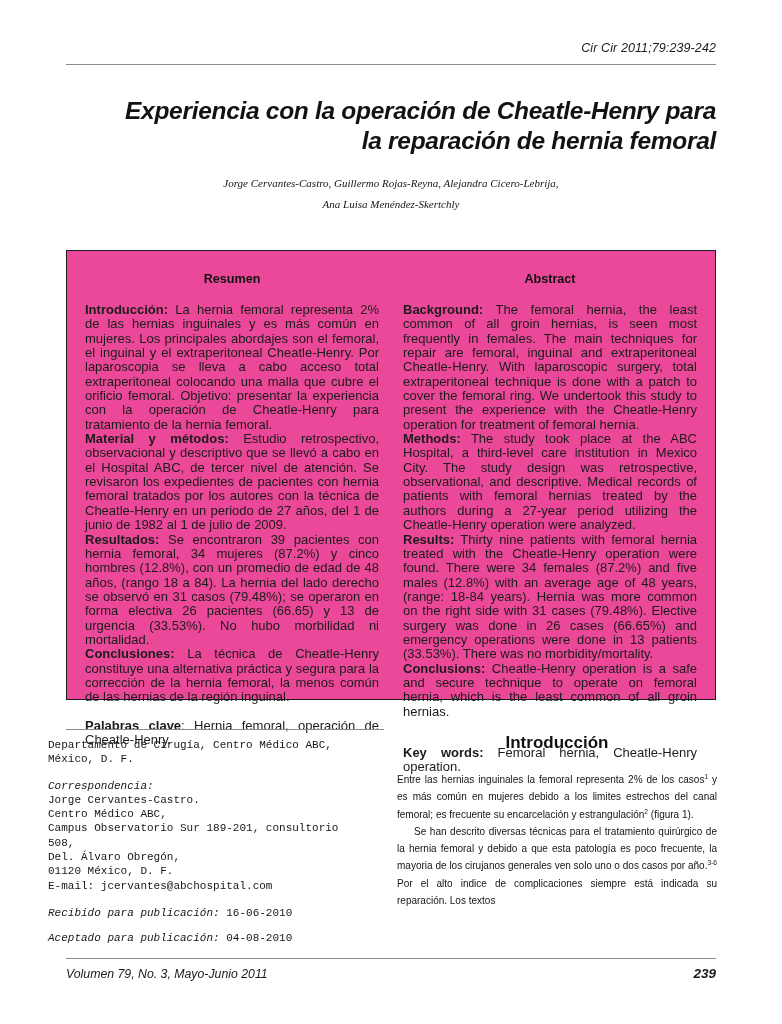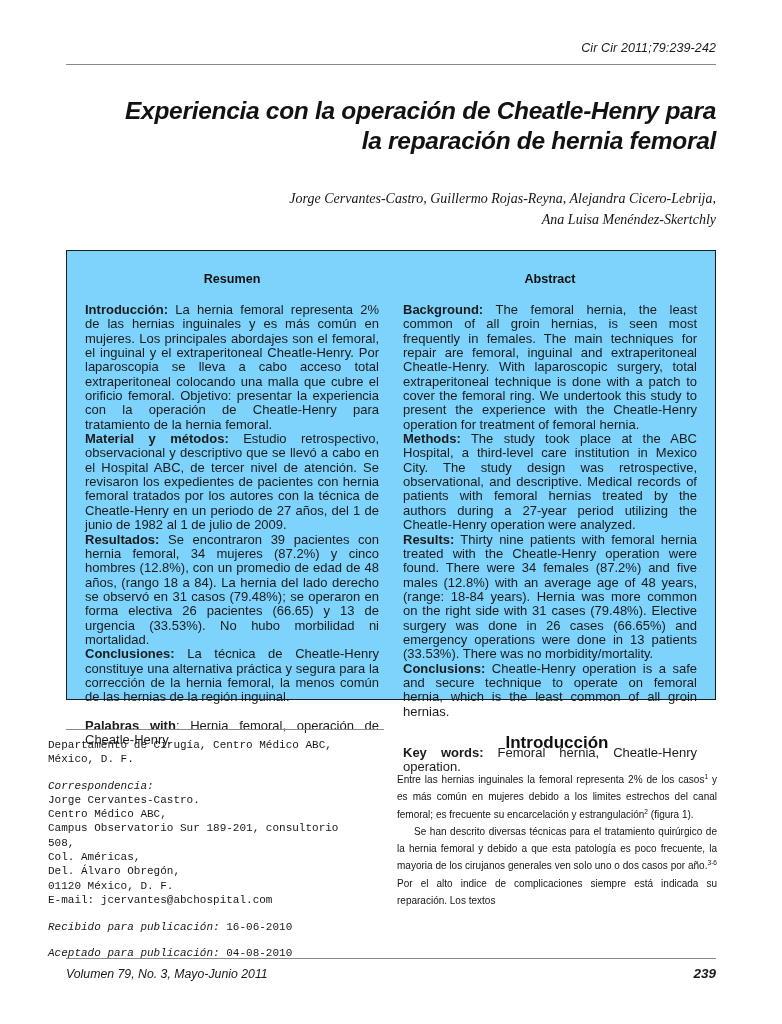--- a/index.html
+++ b/index.html
@@ -51,36 +51,36 @@
     font-family: "Liberation Sans", sans-serif;
     font-weight: bold;
     font-style: italic;
     font-size: 24.5px;
     line-height: 30px;
     letter-spacing: -0.3px;
     color: #121212;
     margin: 0;
   }
   .authors {
-    margin-top: 32px;
+    margin-top: 17px;
     font-family: "Liberation Serif", serif;
     font-style: italic;
-    font-size: 14px;
+    font-size: 11px;
     line-height: 21px;
     color: #151515;
-    text-align: right;
+    text-align: center;
   }
 
   
   .abstract-box {
     position: absolute;
     left: 66px; top: 250px;
     width: 650px; height: 450px;
     border: 1.2px solid #1c1c1c;
-    background: #7dd3fc;
+    background: #ec4899;
     padding: 16px 18px 10px 18px;
   }
   .abs-cols {
     display: flex;
     gap: 24px;
     height: 100%;
   }
   .abs-col { width: 299px; }
   .abs-head {
     text-align: center;
@@ -193,21 +193,21 @@
   <div class="abstract-box">
     <div class="abs-cols">
 
       <div class="abs-col">
         <div class="abs-head">Resumen</div>
         <div class="abs-body">
           <p><span class="lbl">Introducción:</span><span> La hernia femoral representa 2% de las hernias inguinales y es más común en mujeres. Los principales abordajes son el femoral, el inguinal y el extraperitoneal Cheatle-Henry. Por laparoscopia se lleva a cabo acceso total extraperitoneal colocando una malla que cubre el orificio femoral. Objetivo: presentar la experiencia con la operación de Cheatle-Henry para tratamiento de la hernia femoral.</span></p>
           <p><span class="lbl">Material y métodos:</span><span> Estudio retrospectivo, observacional y descriptivo que se llevó a cabo en el Hospital ABC, de tercer nivel de atención. Se revisaron los expedientes de pacientes con hernia femoral tratados por los autores con la técnica de Cheatle-Henry en un periodo de 27 años, del 1 de junio de 1982 al 1 de julio de 2009.</span></p>
           <p><span class="lbl">Resultados:</span><span> Se encontraron 39 pacientes con hernia femoral, 34 mujeres (87.2%) y cinco hombres (12.8%), con un promedio de edad de 48 años, (rango 18 a 84). La hernia del lado derecho se observó en 31 casos (79.48%); se operaron en forma electiva 26 pacientes (66.65) y 13 de urgencia (33.53%). No hubo morbilidad ni mortalidad.</span></p>
           <p><span class="lbl">Conclusiones:</span><span> La técnica de Cheatle-Henry constituye una alternativa práctica y segura para la corrección de la hernia femoral, la menos común de las hernias de la región inguinal.</span></p>
-          <p class="kw"><span class="lbl">Palabras with</span><span>: Hernia femoral, operación de Cheatle-Henry.</span></p>
+          <p class="kw"><span class="lbl">Palabras clave</span><span>: Hernia femoral, operación de Cheatle-Henry.</span></p>
         </div>
       </div>
 
       <div class="abs-col">
         <div class="abs-head">Abstract</div>
         <div class="abs-body">
           <p><span class="lbl">Background:</span><span> The femoral hernia, the least common of all groin hernias, is seen most frequently in females. The main techniques for repair are femoral, inguinal and extraperitoneal Cheatle-Henry. With laparoscopic surgery, total extraperitoneal technique is done with a patch to cover the femoral ring. We undertook this study to present the experience with the Cheatle-Henry operation for treatment of femoral hernia.</span></p>
           <p><span class="lbl">Methods:</span><span> The study took place at the ABC Hospital, a third-level care institution in Mexico City. The study design was retrospective, observational, and descriptive. Medical records of patients with femoral hernias treated by the authors during a 27-year period utilizing the Cheatle-Henry operation were analyzed.</span></p>
           <p><span class="lbl">Results:</span><span> Thirty nine patients with femoral hernia treated with the Cheatle-Henry operation were found. There were 34 females (87.2%) and five males (12.8%) with an average age of 48 years, (range: 18-84 years). Hernia was more common on the right side with 31 cases (79.48%). Elective surgery was done in 26 cases (66.65%) and emergency operations were done in 13 patients (33.53%). There was no morbidity/mortality.</span></p>
           <p><span class="lbl">Conclusions:</span><span> Cheatle-Henry operation is a safe and secure technique to operate on femoral hernia, which is the least common of all groin hernias.</span></p>
@@ -218,21 +218,20 @@
     </div>
   </div>
 
   <div class="rule-foot"></div>
   <div class="footnote">
     <p class="dept">Departamento de Cirugía, Centro Médico ABC, México, D. F.</p>
     <p class="corr-label">Correspondencia:</p>
     <p class="addr">Jorge Cervantes-Castro.</p>
     <p class="addr">Centro Médico ABC,</p>
     <p class="addr">Campus Observatorio Sur 189-201, consultorio 508,</p>
-    <p class="addr">Col. Américas,</p>
     <p class="addr">Del. Álvaro Obregón,</p>
     <p class="addr">01120 México, D. F.</p>
     <p class="addr">E-mail: jcervantes@abchospital.com</p>
     <div class="dates">
       <p><span>Recibido para publicación:</span><span class="val"> 16-06-2010</span></p>
       <p><span>Aceptado para publicación:</span><span class="val"> 04-08-2010</span></p>
     </div>
   </div>
 
   <div class="intro">

